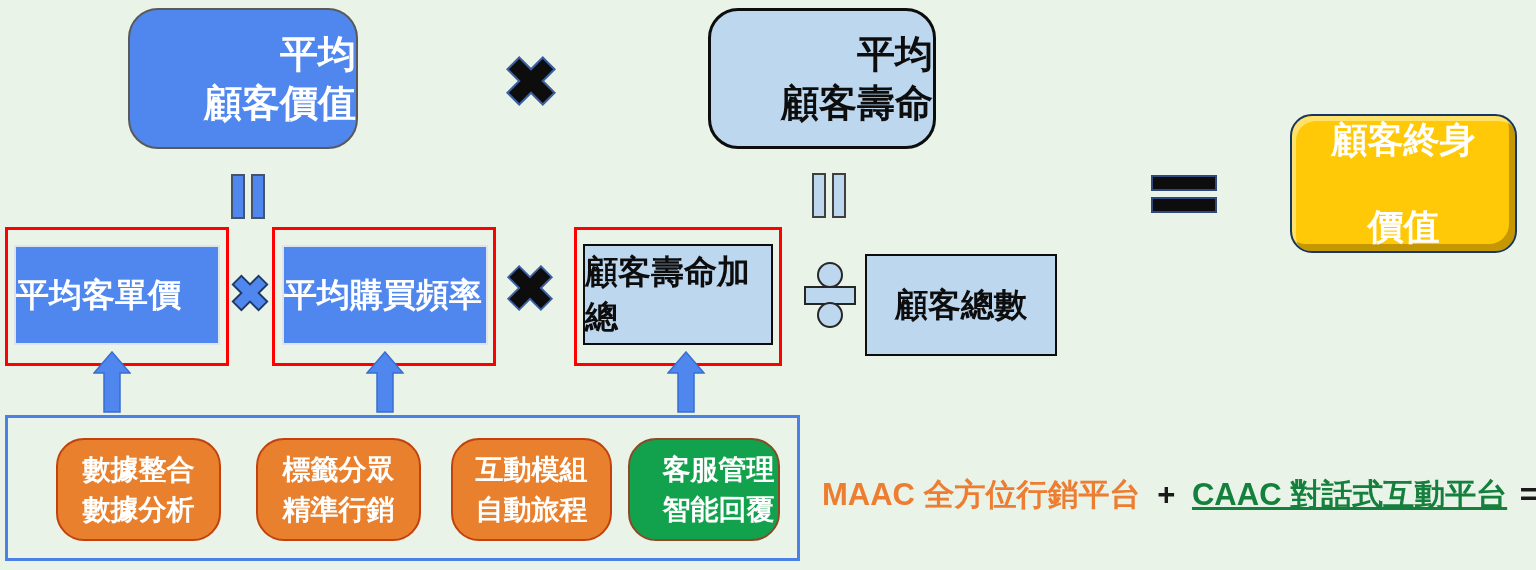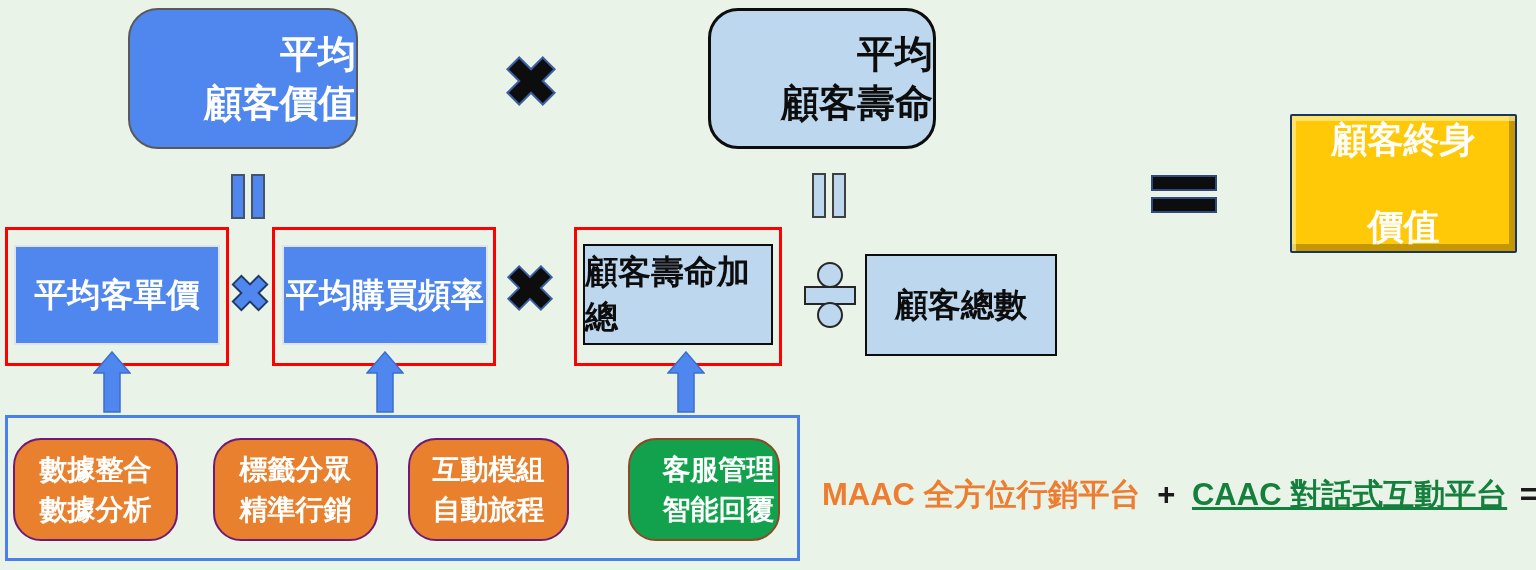--- a/index.html
+++ b/index.html
@@ -7,29 +7,29 @@
   #stage{position:relative;width:1536px;height:570px;background:#eaf3e7;overflow:hidden;}
 
   .abs{position:absolute;box-sizing:border-box;}
 
   
   .rbox{display:flex;flex-direction:column;align-items:flex-end;justify-content:center;
         text-align:center;font-weight:bold;border-radius:30px;line-height:1.28;}
   .box-blue-round{background:#4f87ee;border:2px solid #595959;color:#ffffff;font-size:38px;}
   .box-lblue-round{background:#bdd7ee;border:3px solid #0d0d0d;color:#0d0d0d;font-size:38px;}
 
-  .box-gold{background:#ffc907;border:2px solid #17375e;border-radius:2px;color:#ffffff;
+  .box-gold{background:#ffc907;border:2px solid #17375e;border-radius:22px;color:#ffffff;
             font-size:36px;font-weight:bold;display:flex;flex-direction:column;align-items:center;
             justify-content:center;text-align:center;line-height:1.3;
             box-shadow:inset 4px 5px 0 rgba(255,240,160,.65), inset -6px -7px 0 rgba(150,110,0,.55);gap:40px;}
 
   
   .red-frame{border:3px solid #ff0000;background:transparent;}
   .box-blue{background:#4f87ee;border:2px solid #dde4ec;color:#ffffff;font-size:33px;font-weight:bold;
-            display:flex;align-items:center;justify-content:center;}
+            display:flex;align-items:center;justify-content:flex-start;}
   .box-lblue{background:#bdd7ee;border:2px solid #0d0d0d;color:#0d0d0d;font-size:33px;font-weight:bold;
              display:flex;align-items:center;justify-content:center;}
 
   
   .veq{display:flex;gap:6px;}
   .veq span{display:block;width:10px;height:41px;border:2px solid;}
   .veq-blue span{background:#4f87ee;border-color:#44546a;}
   .veq-lblue span{background:#bdd7ee;border-color:#404040;}
 
   
@@ -38,21 +38,21 @@
 
   
   .div-shape .circ{position:absolute;width:22px;height:22px;border-radius:50%;
                    background:#bdd7ee;border:2px solid #262626;}
   .div-shape .bar{position:absolute;width:48px;height:15px;background:#bdd7ee;border:2px solid #262626;}
 
   
   .bottom-frame{border:3px solid #4a80e8;background:transparent;}
   .pill{border-radius:28px;display:flex;flex-direction:column;align-items:center;justify-content:center;
         text-align:center;color:#ffffff;font-weight:bold;font-size:28px;line-height:1.4;}
-  .pill-orange{background:#e8802d;border:2px solid #701a75;}
+  .pill-orange{background:#e8802d;border:2px solid #c2410c;margin-left:43px;}
   .pill-green{background:#12a24d;border:2px solid #8b4a26;}
 
   
   .caption{font-size:31px;font-weight:bold;white-space:nowrap;color:#1a1a1a;}
   .caption .seg-maac{color:#ed7d31;}
   .caption .seg-plus{color:#1a1a1a;padding:0 8px;}
   .caption .seg-caac{color:#15803d;text-decoration:underline;}
   .caption .seg-res{color:#1a1a1a;padding-left:4px;}
 </style>
 </head>

